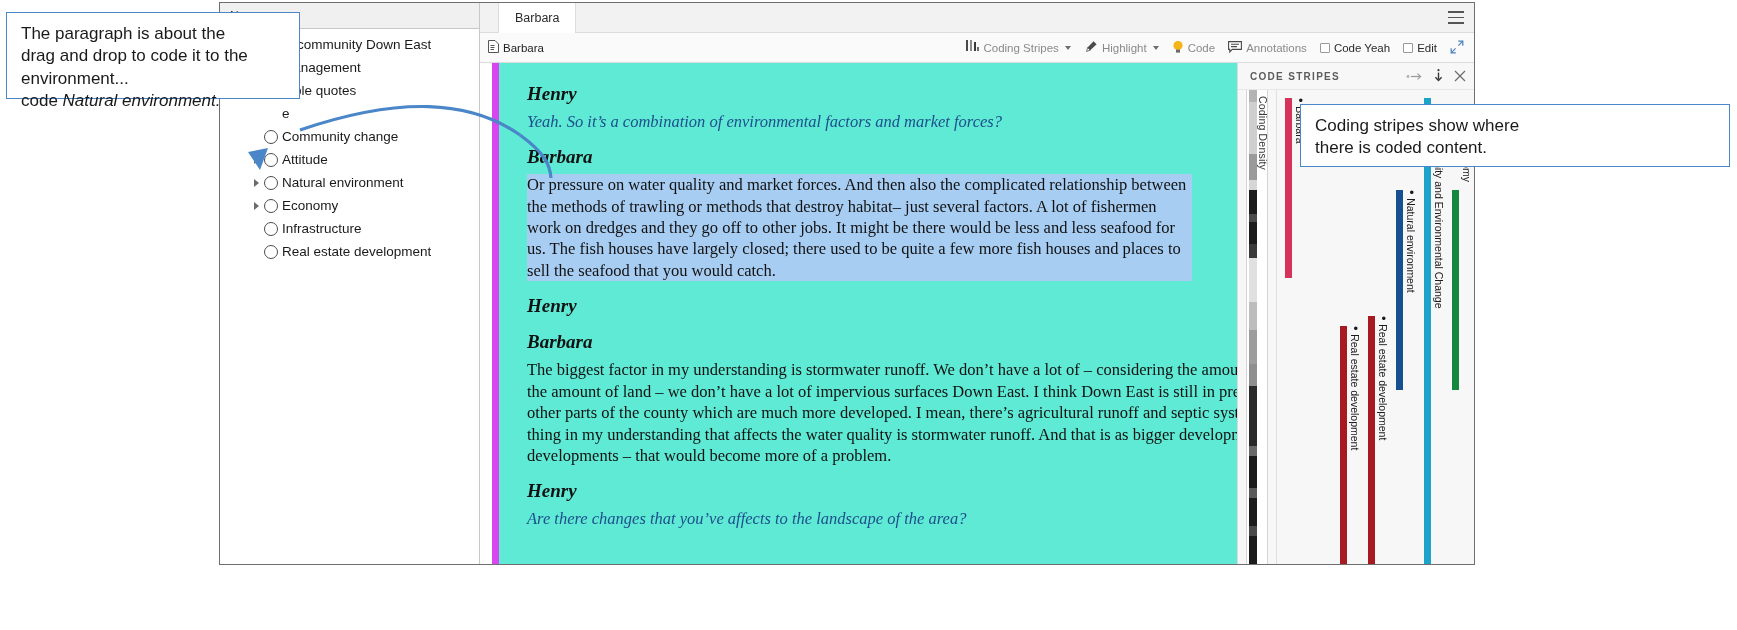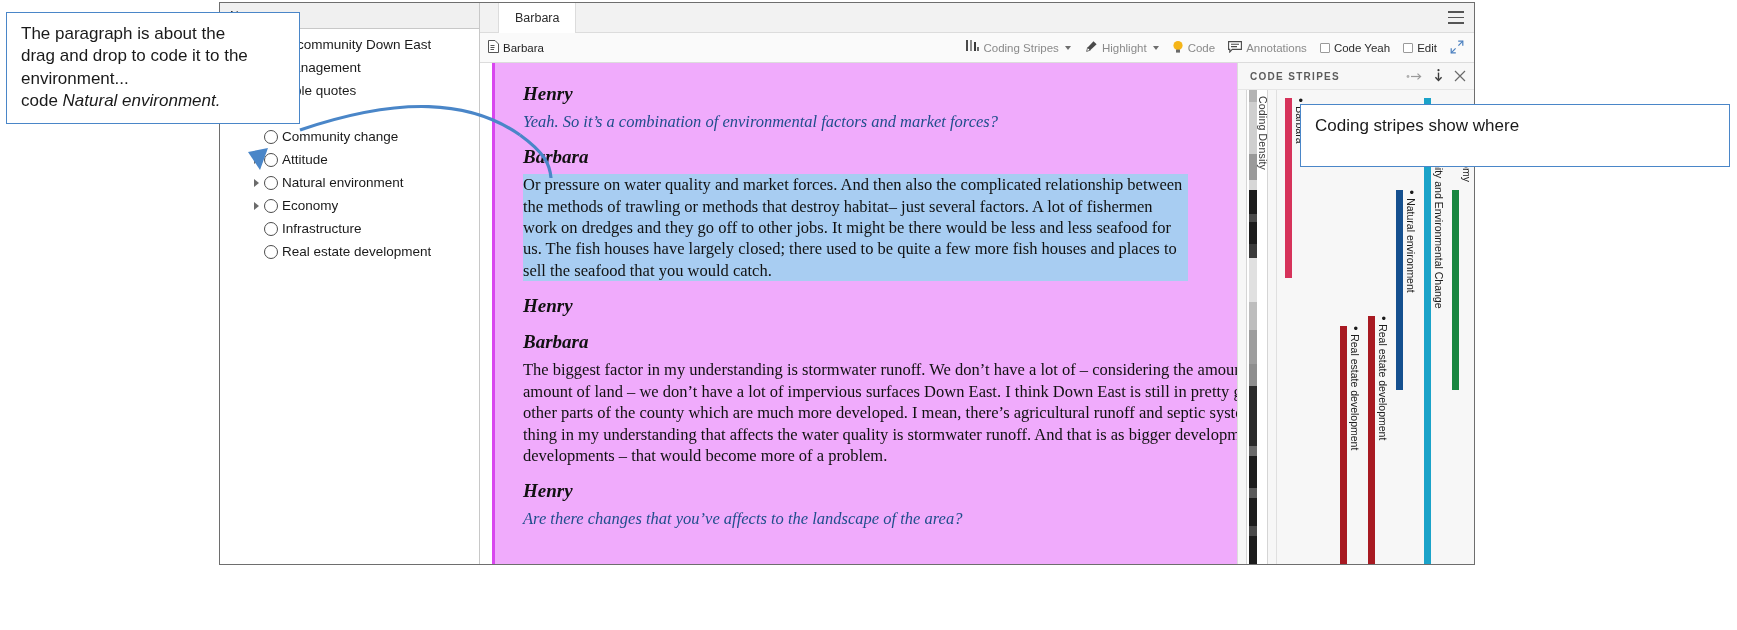--- a/index.html
+++ b/index.html
@@ -106,21 +106,21 @@
   .tb-dark{color:#2b2b2b;}
 
   
   #doc-scroll{
     position:absolute;left:0;top:60px;right:0;bottom:0;
     background:#ffffff;
     overflow:hidden;
   }
   #page{
     position:absolute;left:12px;top:0;width:965px;height:503px;
-    background:#f0abfc;border-left:3px solid #d946ef;
+    background:#5eead4;border-left:7px solid #d946ef;
     box-sizing:border-box;
     padding:12px 18px 0 28px;
   }
   .speaker{
     font-family:"Liberation Serif", serif;
     font-weight:bold;font-style:italic;
     font-size:19px;color:#111;
     margin:14px 0 6px 0;
   }
   .speaker.first{margin-top:8px;}
@@ -195,21 +195,21 @@
   
   .callout{
     position:absolute;background:#ffffff;
     border:1.6px solid #4a86c8;
     box-sizing:border-box;
     font-size:17px;color:#1a1a1a;
     line-height:1.32;
     padding:10px 14px;
     z-index:50;
   }
-  #callout-left{left:6px;top:12px;width:294px;height:112px;}
+  #callout-left{left:6px;top:12px;width:294px;height:87px;}
   #callout-right{left:1300px;top:104px;width:430px;height:63px;}
   #callout-right .txt{font-size:17px;}
   .ital{font-style:italic;}
   
   #arrow-svg{position:absolute;left:0;top:0;width:1737px;height:630px;z-index:40;pointer-events:none;}
 </style>
 </head>
 <body>
 
 <div id="app-window">
@@ -456,13 +456,14 @@
 
 <div class="callout" id="callout-left">
   <div>The paragraph is about the</div>
   <div>drag and drop to code it to the</div>
   <div>environment...</div>
   <div><span>code </span><span class="ital">Natural environment.</span></div>
 </div>
 
 <div class="callout" id="callout-right">
   <div class="txt">Coding stripes show where</div>
+  <div class="txt">there is coded content.</div>
 </div>
 
 </body></html>

